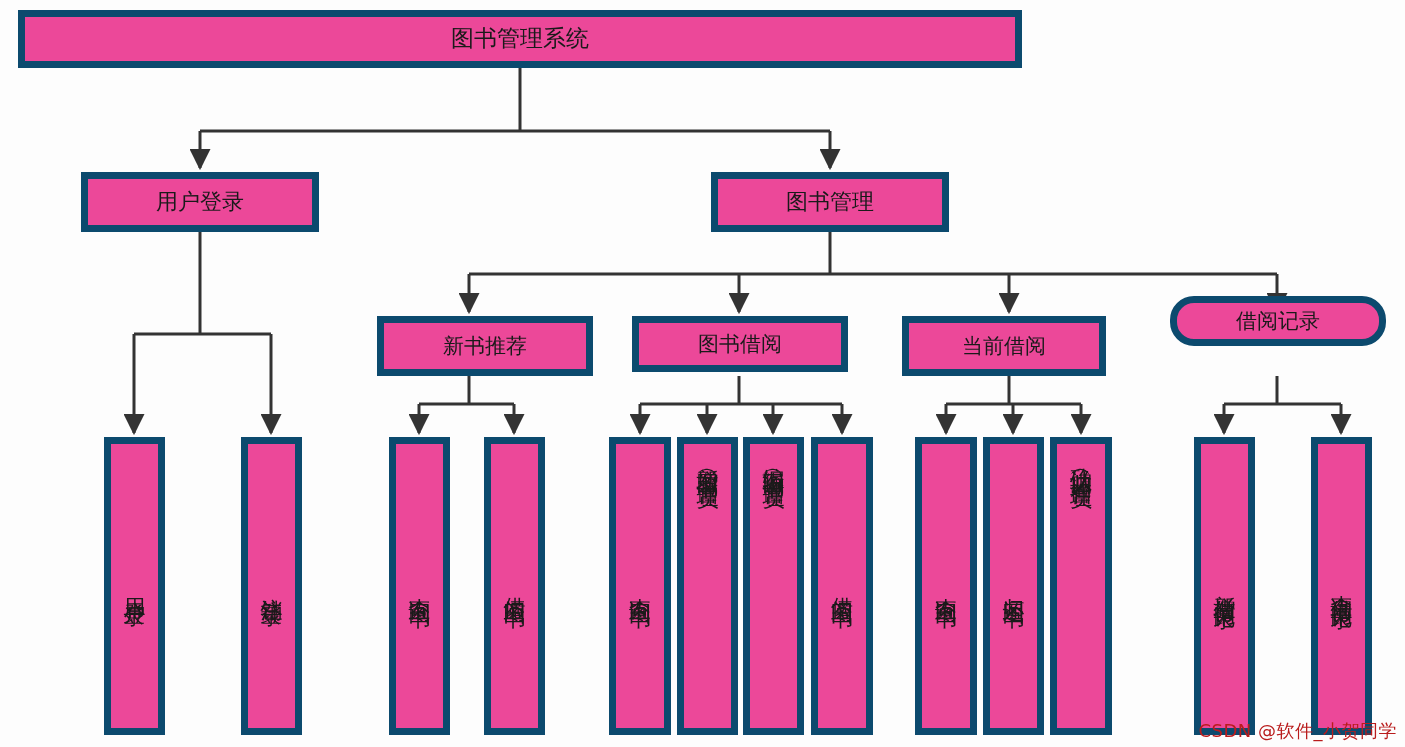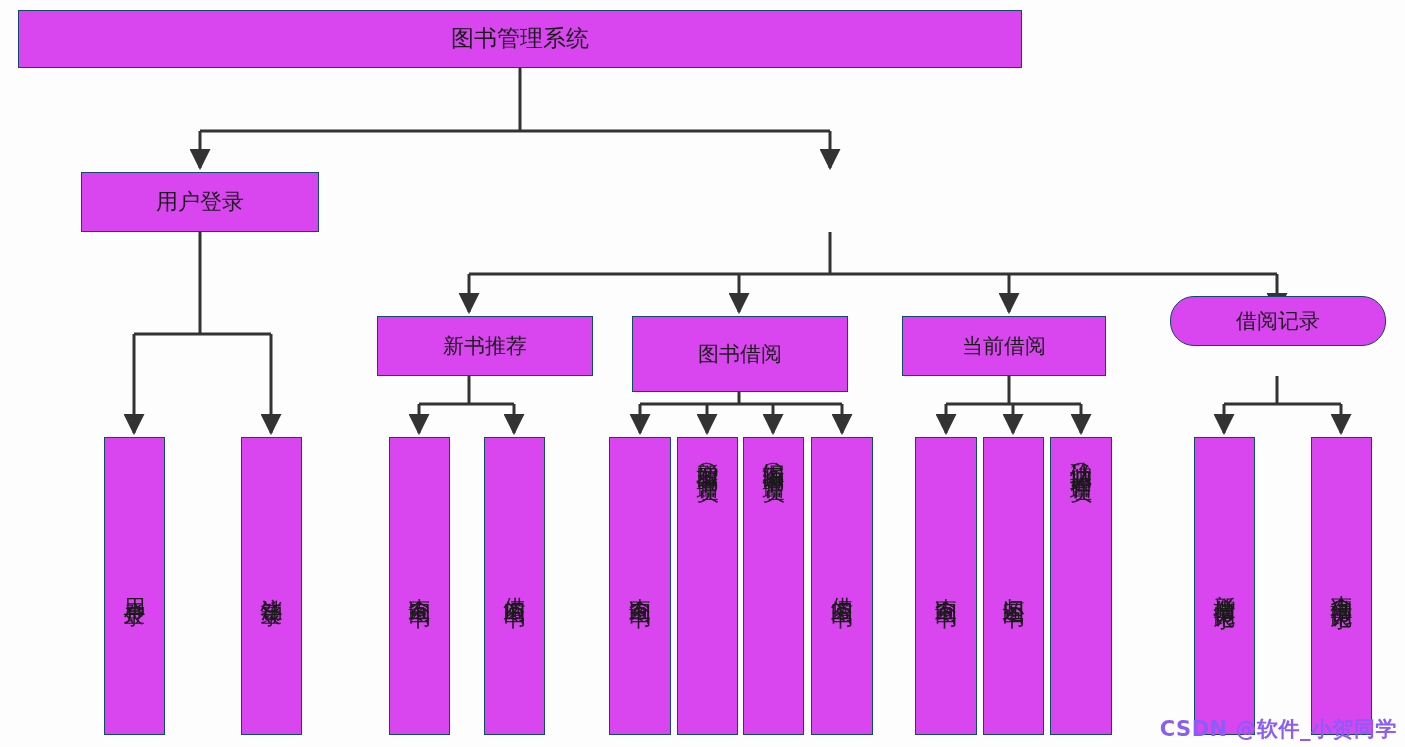--- a/index.html
+++ b/index.html
@@ -20,22 +20,22 @@
   #diagram-svg {
     position: absolute;
     left: 0;
     top: 0;
     width: 1405px;
     height: 747px;
   }
   .node-box {
     position: absolute;
     box-sizing: border-box;
-    background: #d946ef;
-    border: 1px solid #0c4a6e;
+    background: #ec4899;
+    border: 7px solid #0c4a6e;
     display: flex;
     align-items: center;
     justify-content: center;
     overflow: hidden;
     font-family: Liberation Serif, serif;
   }
   .node-label {
     color: #1a1a1a;
     line-height: 1.18;
     text-align: center;
@@ -63,26 +63,25 @@
     line-height: 1;
   }
   .node-leaf.leaf-mid {
     align-items: center;
     padding-top: 0;
   }
   #watermark {
     position: absolute;
     right: 8px;
     bottom: 4px;
-    font-size: 21px;
-    color: #8b5cf6;
+    font-size: 18px;
+    color: #b91c1c;
     letter-spacing: 0.5px;
     white-space: nowrap;
     pointer-events: none;
-    font-weight: bold;
   }
 </style>
 </head>
 <body>
 
 <div id="canvas">
 
   <svg id="diagram-svg" viewBox="0 0 1405 747" xmlns="http://www.w3.org/2000/svg">
     <defs>
       <marker id="arrow" viewBox="0 0 10 10" refX="9" refY="5" markerWidth="7" markerHeight="7" orient="auto-start-reverse">
@@ -133,25 +132,28 @@
     </g>
   </svg>
 
   <div class="node-box node-root" style="left:18px; top:10px; width:1004px; height:58px;">
     <span class="node-label">图书管理系统</span>
   </div>
 
   <div class="node-box node-l1" style="left:81px; top:172px; width:238px; height:60px;">
     <span class="node-label">用户登录</span>
   </div>
+  <div class="node-box node-l1" style="left:711px; top:172px; width:238px; height:60px;">
+    <span class="node-label">图书管理</span>
+  </div>
 
   <div class="node-box node-l2" style="left:361px; top:316px; width:216px; height:60px;margin-left:16px;">
     <span class="node-label">新书推荐</span>
   </div>
-  <div class="node-box node-l2" style="left:632px; top:316px; width:216px; height:76px;">
+  <div class="node-box node-l2" style="left:632px; top:316px; width:216px; height:56px;">
     <span class="node-label">图书借阅</span>
   </div>
   <div class="node-box node-l2" style="left:902px; top:316px; width:204px; height:60px;">
     <span class="node-label">当前借阅</span>
   </div>
   <div class="node-box node-l2" style="left:1170px; top:296px; width:216px; height:50px;border-radius:24px;">
     <span class="node-label">借阅记录</span>
   </div>
 
   <div class="node-box node-leaf leaf-mid" style="left:104px; top:437px; width:61px; height:298px;">

